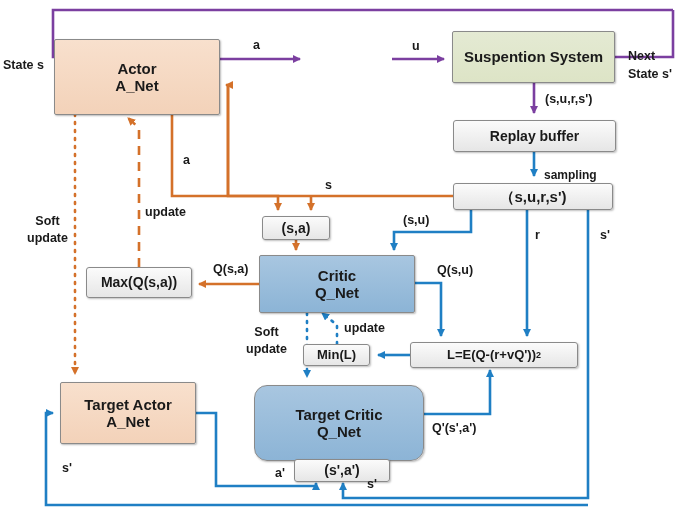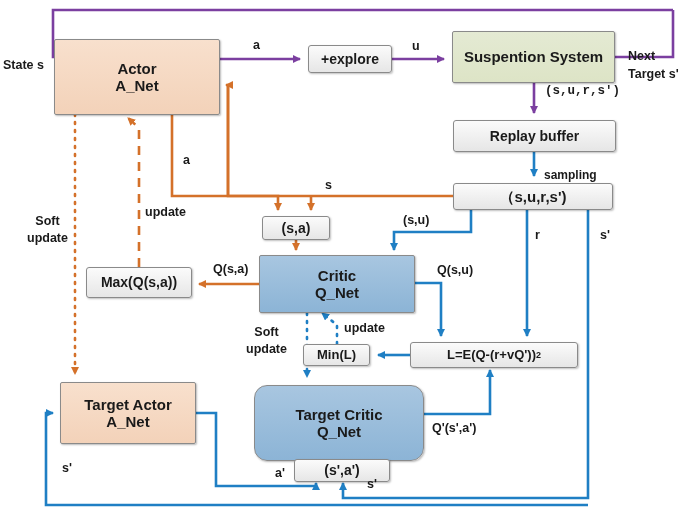--- a/index.html
+++ b/index.html
@@ -93,21 +93,20 @@
     </g>
   </svg>
 
   <div class="node bigbox actor" style="left:54px;top:39px;width:166px;height:76px;">
     <div>
       <div>Actor</div>
       <div>A_Net</div>
     </div>
   </div>
 
-  <div class="node smallbox" style="left:308px;top:45px;width:84px;height:28px;">+explore</div>
 
   <div class="node bigbox plant" style="left:452px;top:31px;width:163px;height:52px;">
     <div>
       <div>Suspention System</div>
     </div>
   </div>
 
   <div class="node smallbox" style="left:453px;top:120px;width:163px;height:32px;">Replay buffer</div>
 
   <div class="node smallbox" style="left:453px;top:183px;width:160px;height:27px;font-size:15px;">（s,u,r,s')</div>
@@ -147,24 +146,24 @@
   <div class="node smallbox" style="left:294px;top:459px;width:96px;height:23px;">(s',a')</div>
 
   <div class="lbl" style="left:3px;top:58px;">State  s</div>
 
   <div class="lbl" style="left:253px;top:38px;">a</div>
 
   <div class="lbl" style="left:412px;top:39px;">u</div>
 
   <div class="lbl" style="left:628px;top:47px;line-height:1.45;">
     <div>Next</div>
-    <div>Target s'</div>
-  </div>
-
-  <div class="lbl" style="left:545px;top:84px;font-family:Liberation Mono, monospace;">(s,u,r,s')</div>
+    <div>State s'</div>
+  </div>
+
+  <div class="lbl" style="left:545px;top:92px;">(s,u,r,s')</div>
 
   <div class="lbl sm" style="left:544px;top:168px;">sampling</div>
 
   <div class="lbl" style="left:183px;top:153px;">a</div>
 
   <div class="lbl" style="left:325px;top:178px;">s</div>
 
   <div class="lbl" style="left:403px;top:213px;">(s,u)</div>
 
   <div class="lbl" style="left:535px;top:228px;">r</div>

